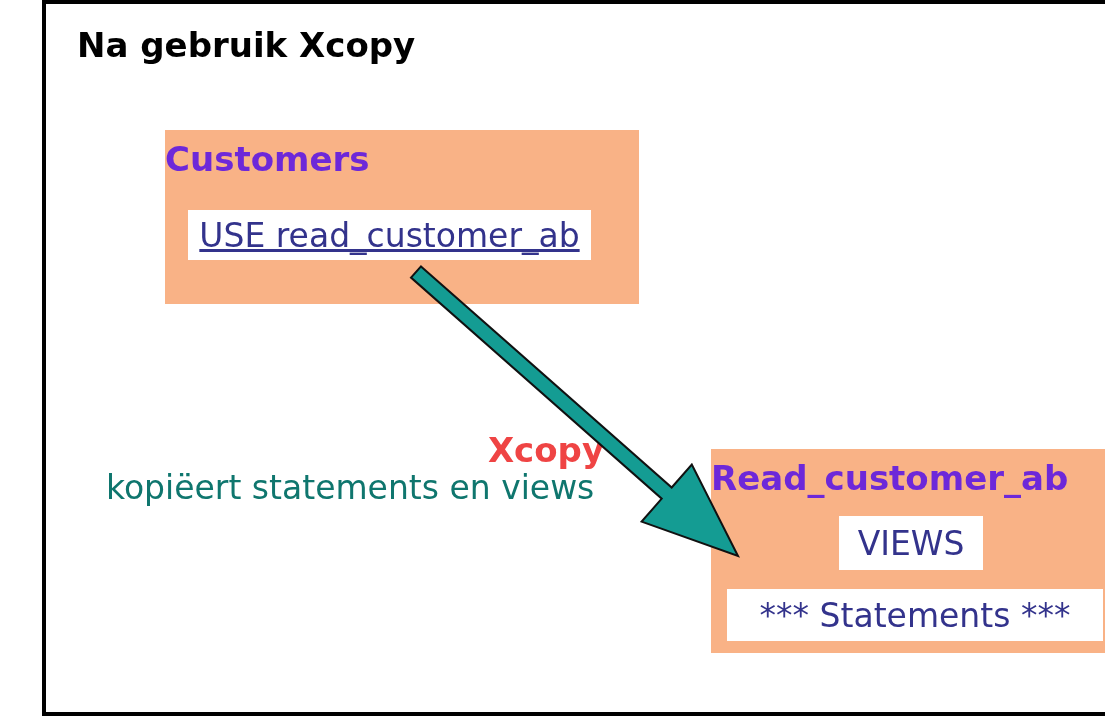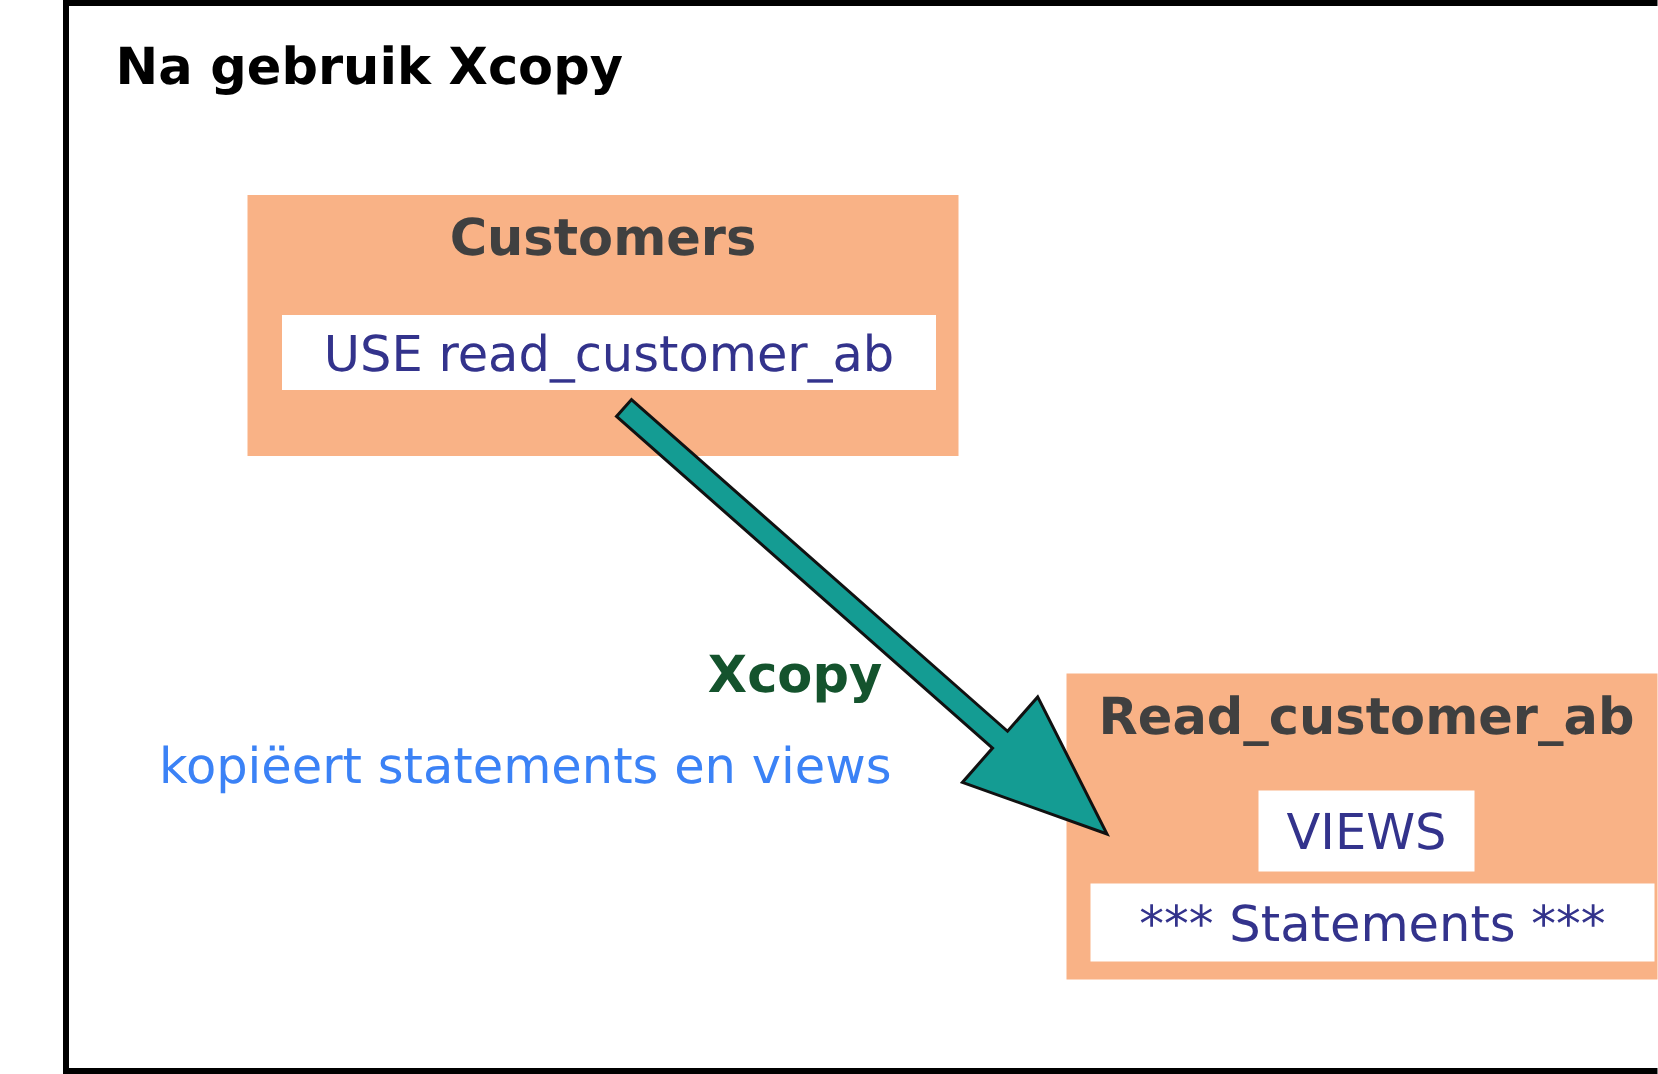--- a/index.html
+++ b/index.html
@@ -33,24 +33,24 @@
     color: #000000;
     line-height: 42px;
     white-space: nowrap;
   }
   .obox {
     position: absolute;
     background: #F9B286;
   }
   .obox .btitle {
     margin-top: 9px;
-    text-align: center;
+    text-align: left;
     font-size: 34px;
     font-weight: bold;
-    color: #404040;
+    color: #6d28d9;
     line-height: 40px;
     white-space: nowrap;
   }
   .wfield {
     position: absolute;
     background: #ffffff;
     color: #33338C;
     font-size: 33px;
     display: flex;
     align-items: center;
@@ -59,59 +59,60 @@
   }
   #customers-box {
     left: 119px;
     top: 126px;
     width: 474px;
     height: 174px;
   }
   #use-statement-field {
     left: 23px;
     top: 80px;
-    width: 436px;
+    width: 403px;
     height: 50px;
+    text-decoration: underline;
   }
   #read-customer-box {
     left: 665px;
     top: 445px;
     width: 400px;
     height: 204px;
   }
   #views-field {
     left: 128px;
-    top: 78px;
+    top: 67px;
     width: 144px;
     height: 54px;
   }
   #statements-field {
     left: 16px;
     top: 140px;
     width: 376px;
     height: 52px;
   }
   .arrow-label-line1 {
     position: absolute;
-    left: 404px;
+    left: 420px;
     top: 427px;
     width: 160px;
     text-align: center;
     font-size: 34px;
     font-weight: bold;
-    color: #14532d;
+    color: #ef4444;
     line-height: 38px;
     white-space: nowrap;
   }
   .arrow-label-line2 {
     position: absolute;
     left: 60px;
-    top: 488px;
+    top: 465px;
     font-size: 33px;
-    color: #3b82f6;
+    color: #0f766e;
     line-height: 38px;
     white-space: nowrap;
   }
   svg.arrow {
     position: absolute;
     left: 0;
     top: 0;
     pointer-events: none;
   }
   svg.arrow polygon {

